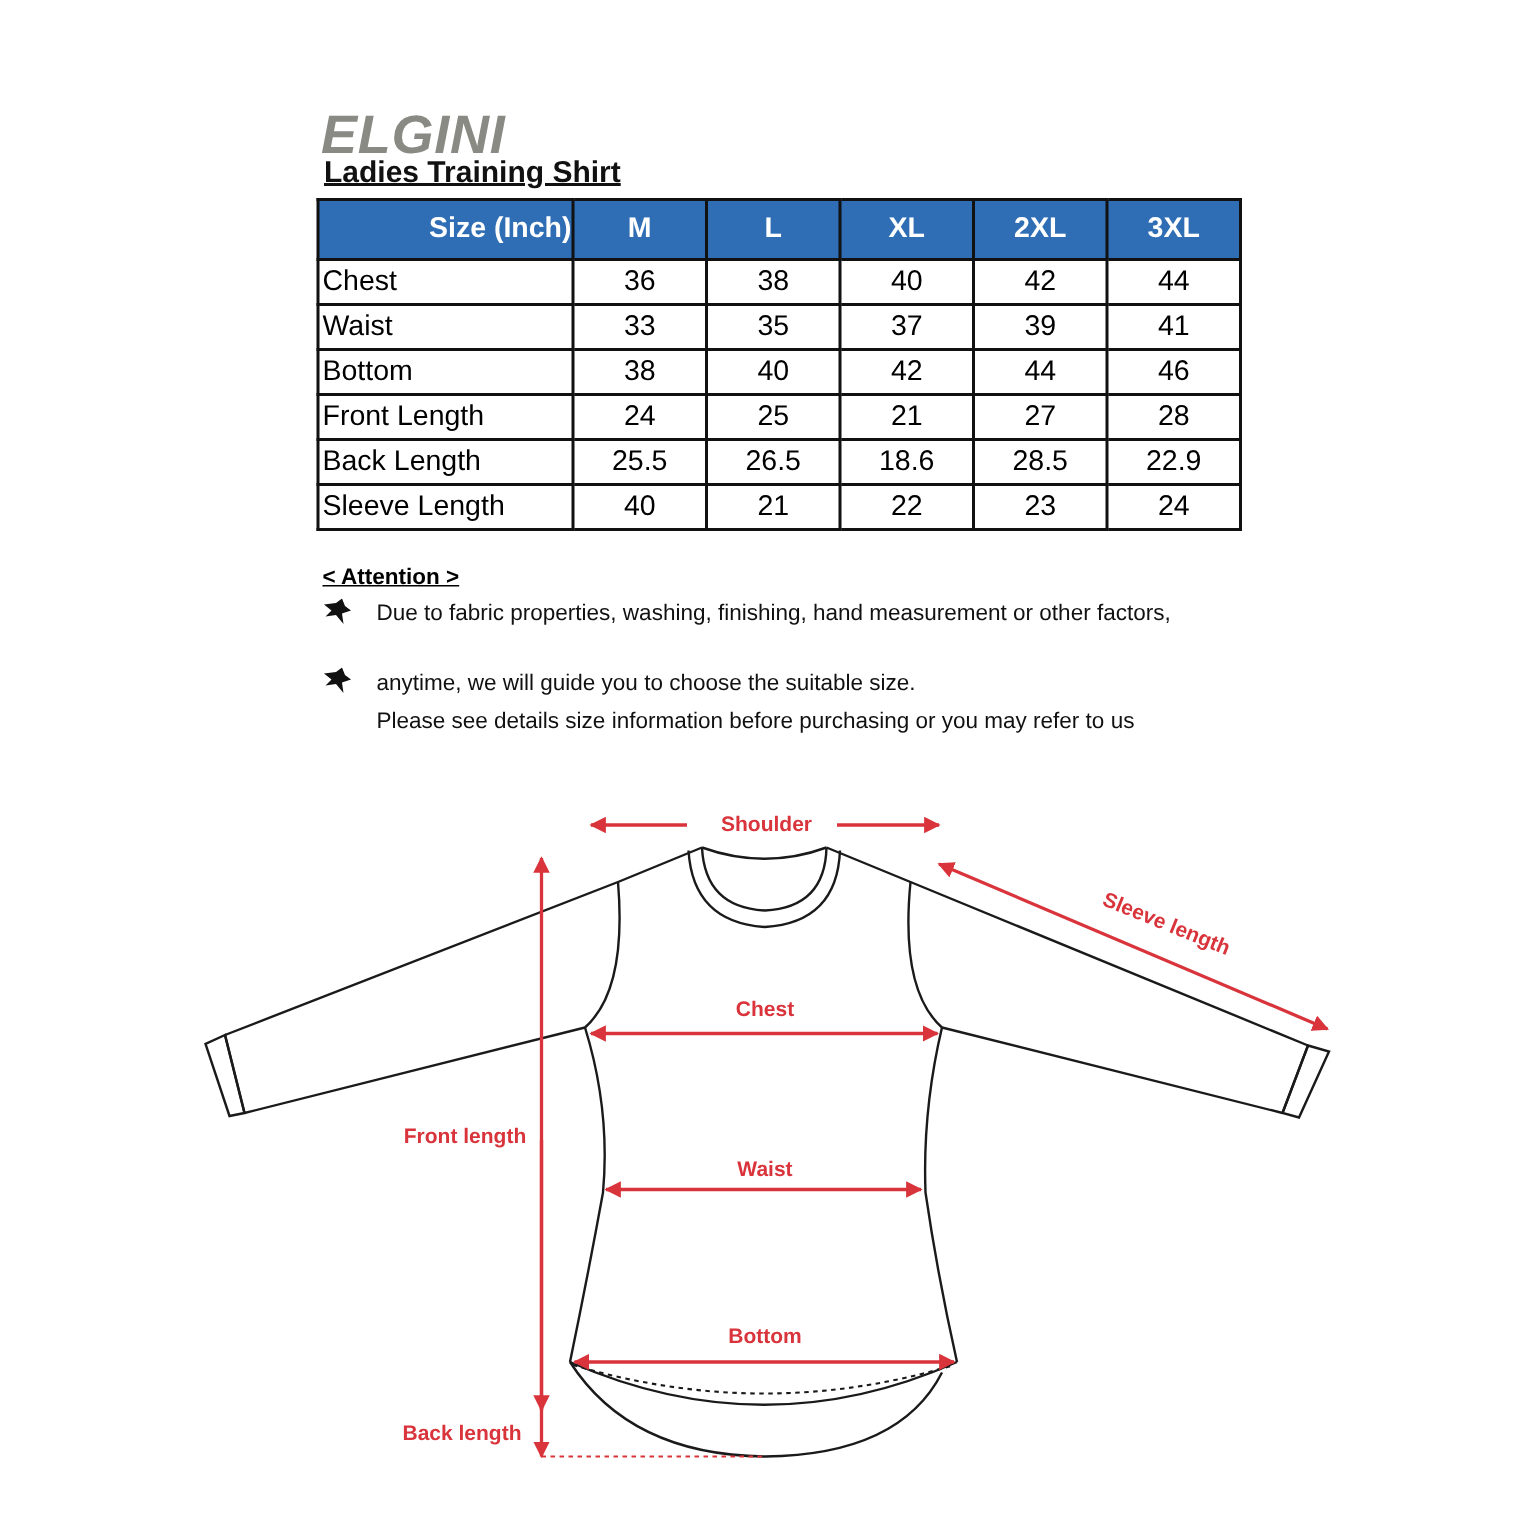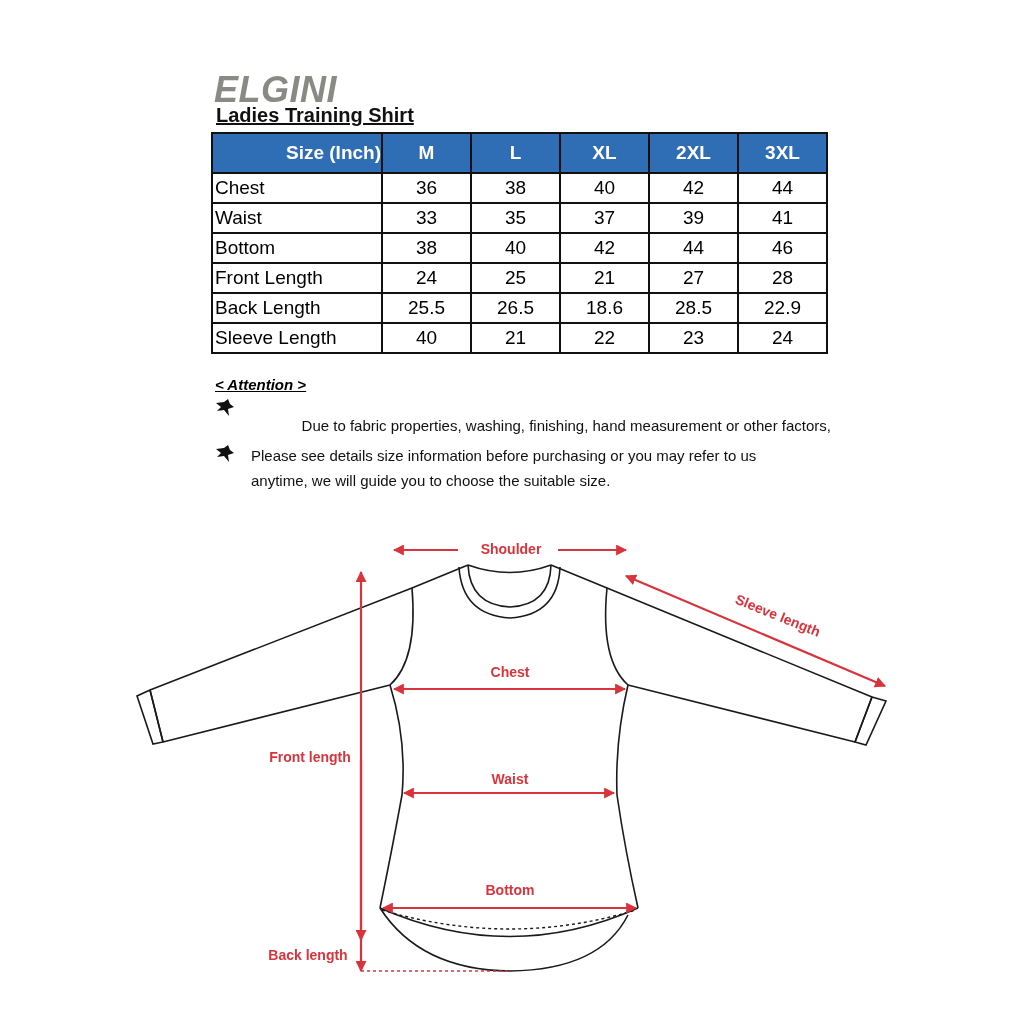--- a/index.html
+++ b/index.html
@@ -6,21 +6,21 @@
   body { width: 1024px; height: 1024px; position: relative; overflow: hidden; font-family: "Liberation Sans", "DejaVu Sans", sans-serif; color: #000; }
   .brand { position: absolute; left: 214px; top: 53px; font-family: Liberation Sans, sans-serif; font-style: italic; font-weight: bold; font-size: 36px; color: #8a8a84; letter-spacing: 0.5px; margin-top: 16px; }
   .title { position: absolute; left: 216px; top: 104px; font-family: "Liberation Sans", sans-serif; font-weight: bold; font-size: 20px; color: #111; text-decoration: underline; }
   table.size-table { position: absolute; left: 211px; top: 132px; border-collapse: collapse; }
   table.size-table th, table.size-table td { border: 2px solid #111; padding: 0; height: 28px; font-size: 19px; }
   table.size-table th { background: #2f6eb5; color: #fff; font-weight: bold; height: 38px; }
   table.size-table th.first { text-align: right; padding-left: 19px; }
   table.size-table td.label { text-align: left; padding-left: 2px; width: 152px; }
   table.size-table th.first { width: 149px; }
   table.size-table td.val, table.size-table th.col { text-align: center; width: 87px; }
-  .attention { position: absolute; left: 215px; top: 376px; font-size: 15px; font-weight: bold; text-decoration: underline; font-style: italic; }
+  .attention { position: absolute; left: 215px; top: 376px; font-size: 15px; font-weight: bold; text-decoration: underline; }
   .note { position: absolute; left: 251px; font-size: 15px; line-height: 23px; color: #111; width: 580px; }
   .pin { position: absolute; left: 215px; width: 20px; height: 18px; }
   svg.diagram { position: absolute; left: 0; top: 520px; }
   .dlabel { font-family: "Liberation Sans", sans-serif; font-weight: bold; font-size: 14px; fill: #d9343b; }
 </style>
 </head>
 <body>
 
 <div class="brand">ELGINI</div>
 <div class="title">Ladies Training Shirt</div>
@@ -86,30 +86,30 @@
       <td class="val">24</td>
     </tr>
   </tbody>
 </table>
 
 <div class="attention">&lt; Attention &gt;</div>
 
 <svg class="pin" style="top:399px;" viewBox="0 0 20 18">
   <path d="M1 4 L9 3 L13 0 L15 5 L19 8 L13 10 L14 17 L9 11 L2 12 L6 8 Z" fill="#111"></path>
 </svg>
-<div class="note" style="top:414px;text-align:right;">
+<div class="note" style="top:397px;">
   <div>Due to fabric properties, washing, finishing, hand measurement or other factors,</div>
 </div>
 
 <svg class="pin" style="top:445px;" viewBox="0 0 20 18">
   <path d="M1 4 L9 3 L13 0 L15 5 L19 8 L13 10 L14 17 L9 11 L2 12 L6 8 Z" fill="#111"></path>
 </svg>
 <div class="note" style="top:443px; line-height:25px;">
+  <div>anytime, we will guide you to choose the suitable size.</div>
   <div>Please see details size information before purchasing or you may refer to us</div>
-  <div>anytime, we will guide you to choose the suitable size.</div>
 </div>
 
 <svg class="diagram" width="1024" height="504" viewBox="0 520 1024 504">
   <defs>
     <marker id="ah" viewBox="0 0 10 10" refX="9" refY="5" markerWidth="5" markerHeight="5" orient="auto-start-reverse">
       <path d="M0 0 L10 5 L0 10 Z" fill="#d9343b"></path>
     </marker>
   </defs>
 
   <g fill="none" stroke="#1a1a1a" stroke-width="1.6">

